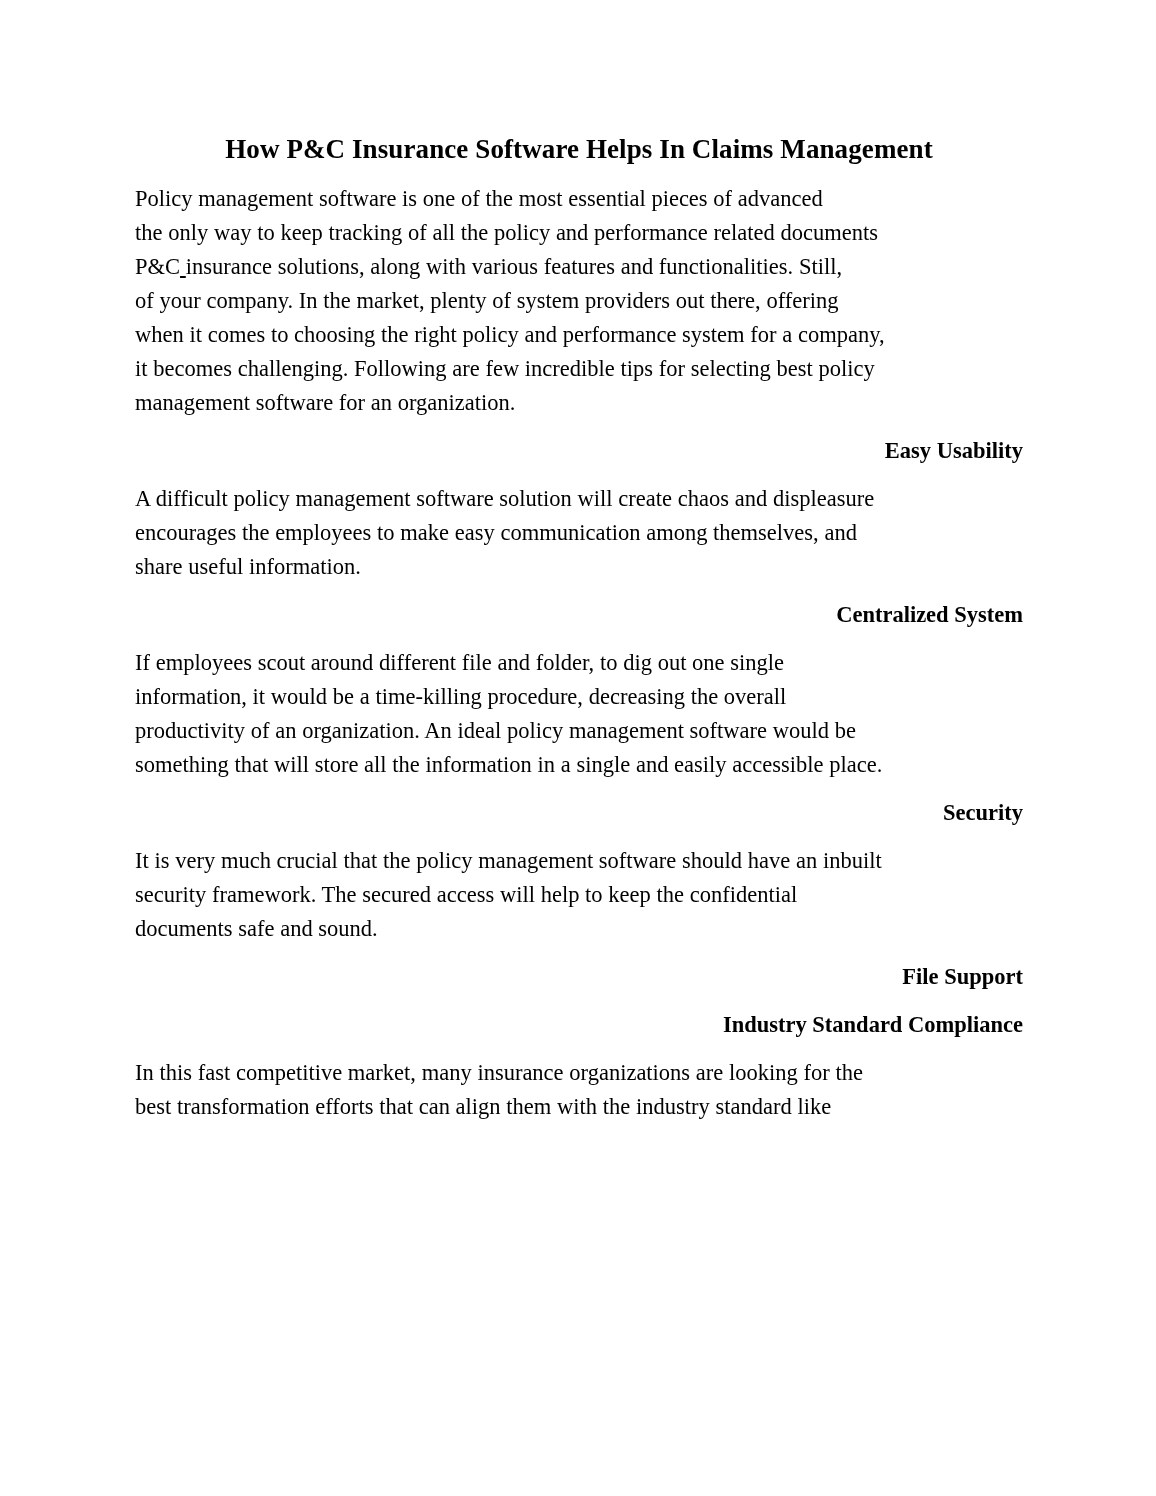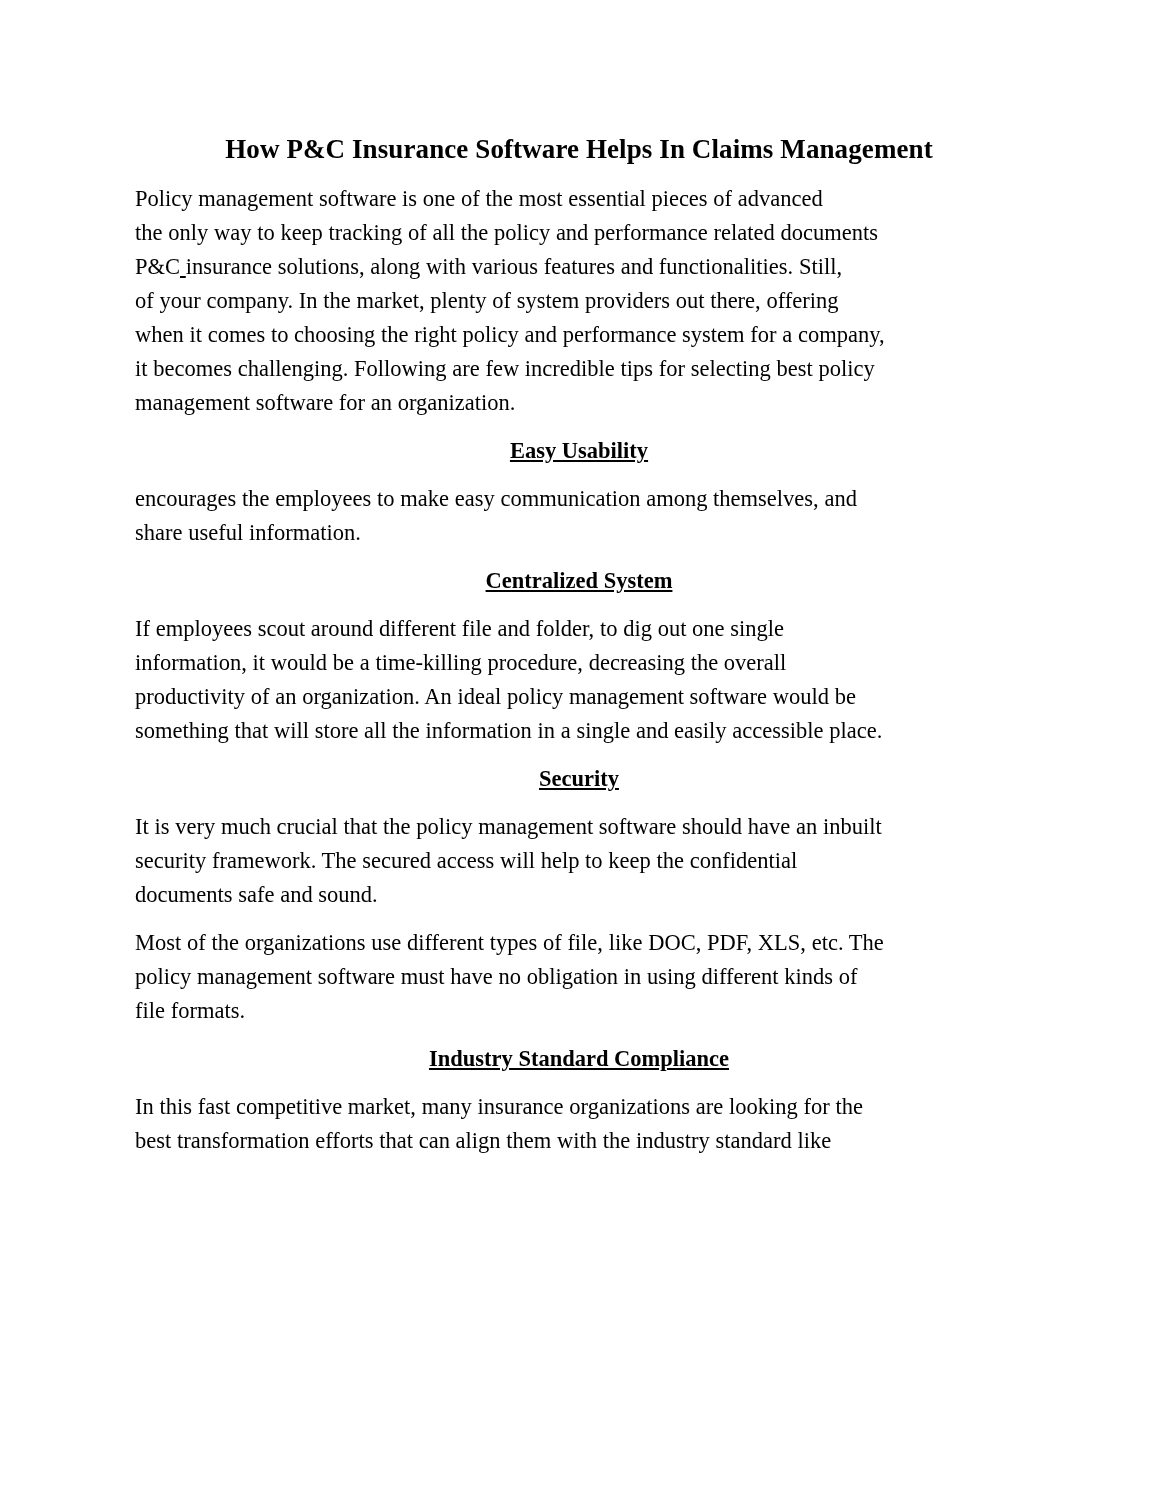--- a/index.html
+++ b/index.html
@@ -46,23 +46,22 @@
     line-height: 34px;
     text-align: left;
     margin: 0 0 14px 0;
     word-spacing: 0.1px;
   }
 
   .heading {
     font-size: 22.5px;
     font-weight: bold;
     line-height: 34px;
-    text-align: center;
+    text-align: right;
     margin: 14px 0 14px 0;
-    text-decoration: underline;
   }
 
   .para:last-child {
     margin-bottom: 0;
   }
 
   b, strong { font-weight: bold; }
 
   .u-space {
     text-decoration: underline;
@@ -85,20 +84,21 @@
         <span class="line"><span>P&amp;C</span><span class="u-space"> </span><span>insurance solutions, along with various features and functionalities. Still,</span></span>
         <span class="line">of your company. In the market, plenty of system providers out there, offering</span>
         <span class="line">when it comes to choosing the right policy and performance system for a company,</span>
         <span class="line">it becomes challenging. Following are few incredible tips for selecting best policy</span>
         <span class="line">management software for an organization.</span>
       </p>
 
     <h2 class="heading">Easy Usability</h2>
 
     <p class="para">
+        <span class="line">A difficult policy management software solution will create chaos and displeasure</span>
         <span class="line">encourages the employees to make easy communication among themselves, and</span>
         <span class="line">share useful information.</span>
       </p>
 
     <h2 class="heading">Centralized System</h2>
 
     <p class="para">
         <span class="line">If employees scout around different file and folder, to dig out one single</span>
         <span class="line">information, it would be a time-killing procedure, decreasing the overall</span>
         <span class="line">productivity of an organization. An ideal policy management software would be</span>
@@ -106,26 +106,22 @@
       </p>
 
     <h2 class="heading">Security</h2>
 
     <p class="para">
         <span class="line">It is very much crucial that the policy management software should have an inbuilt</span>
         <span class="line">security framework. The secured access will help to keep the confidential</span>
         <span class="line">documents safe and sound.</span>
       </p>
 
+    <h2 class="heading">File Support</h2>
 
-    <p class="para">
-        <span class="line">Most of the organizations use different types of file, like DOC, PDF, XLS, etc. The</span>
-        <span class="line">policy management software must have no obligation in using different kinds of</span>
-        <span class="line">file formats.</span>
-      </p>
 
     <h2 class="heading">Industry Standard Compliance</h2>
 
     <p class="para">
         <span class="line">In this fast competitive market, many insurance organizations are looking for the</span>
         <span class="line">best transformation efforts that can align them with the industry standard like</span>
       </p>
 
   </div>
 </div>

